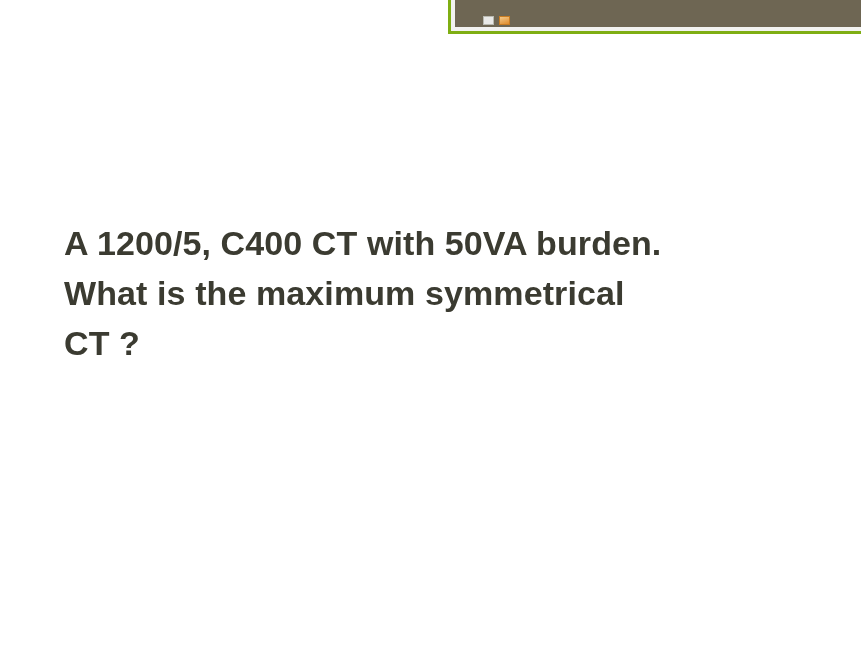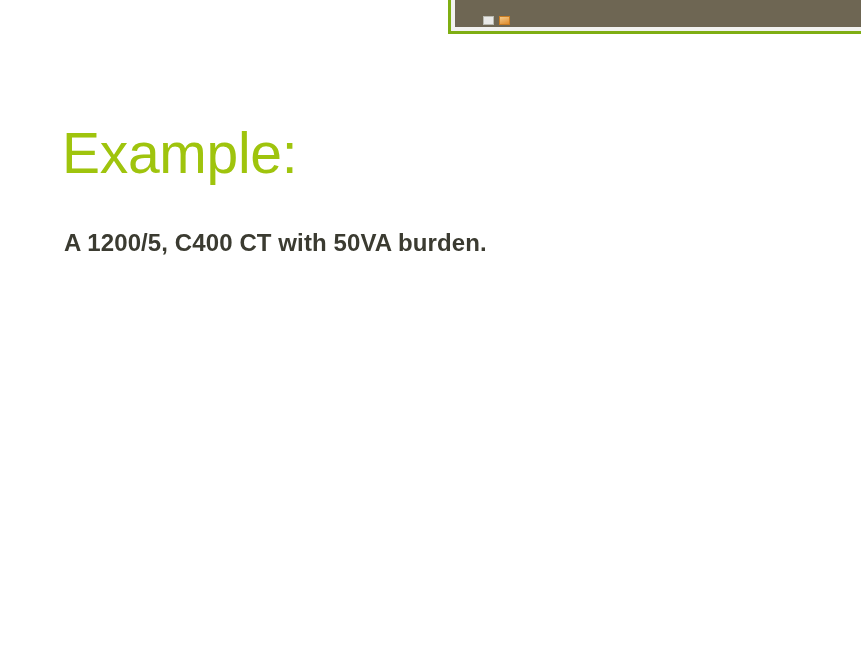--- a/index.html
+++ b/index.html
@@ -86,21 +86,21 @@
   }
 
   
   .body-block {
     position: absolute;
     left: 64px;
     top: 218px;
     width: 760px;
   }
   .body-line {
-    font-size: 24px;
+    font-size: 34px;
     line-height: 50px;
     font-weight: bold;
     color: #3b3b31;
     letter-spacing: 0.1px;
     white-space: nowrap;
   }
 </style>
 </head>
 <body>
 
@@ -108,19 +108,20 @@
 
   <div class="header-ornament">
     <div class="header-ornament-inner">
       <div class="ornament-icon-row">
         <span class="ornament-icon doc"></span>
         <span class="ornament-icon img"></span>
       </div>
     </div>
   </div>
 
-  <div class="slide-title">Example:</div>
 
   <div class="body-block">
     <div class="body-line">A 1200/5, C400 CT with 50VA burden.</div>
+    <div class="body-line">What is the maximum symmetrical</div>
+    <div class="body-line">CT ?</div>
   </div>
 
 </div>
 
 </body></html>

